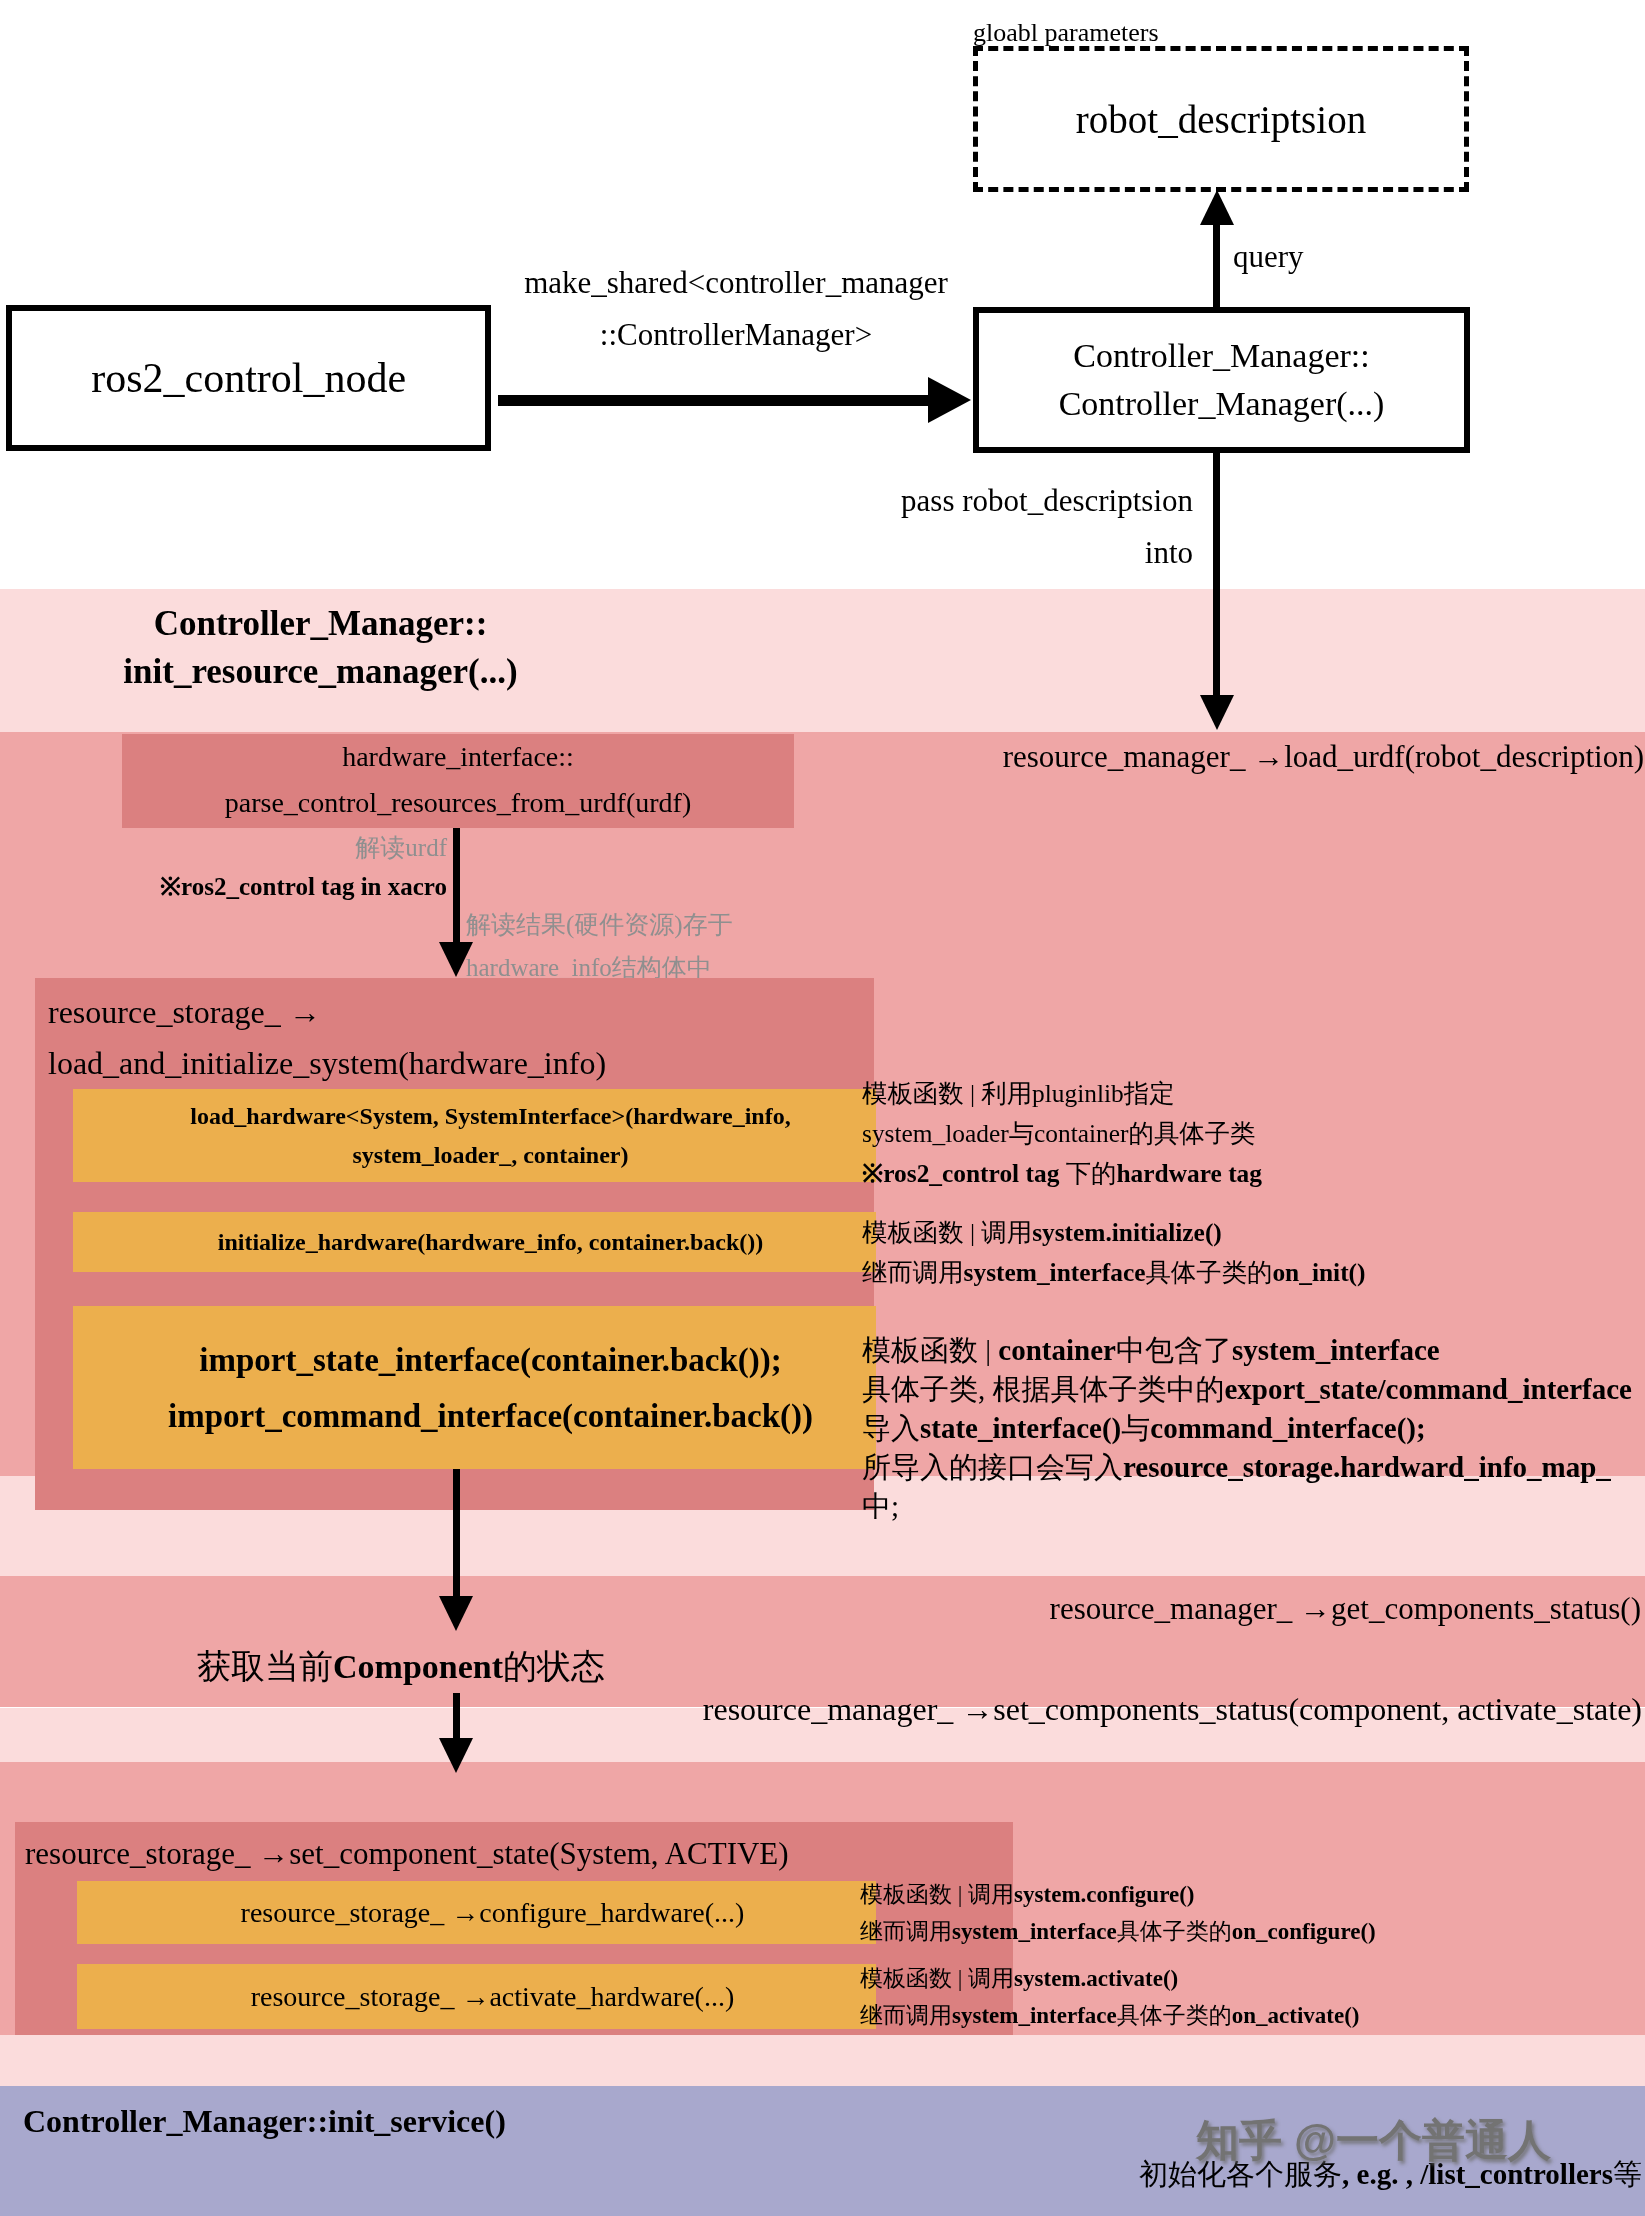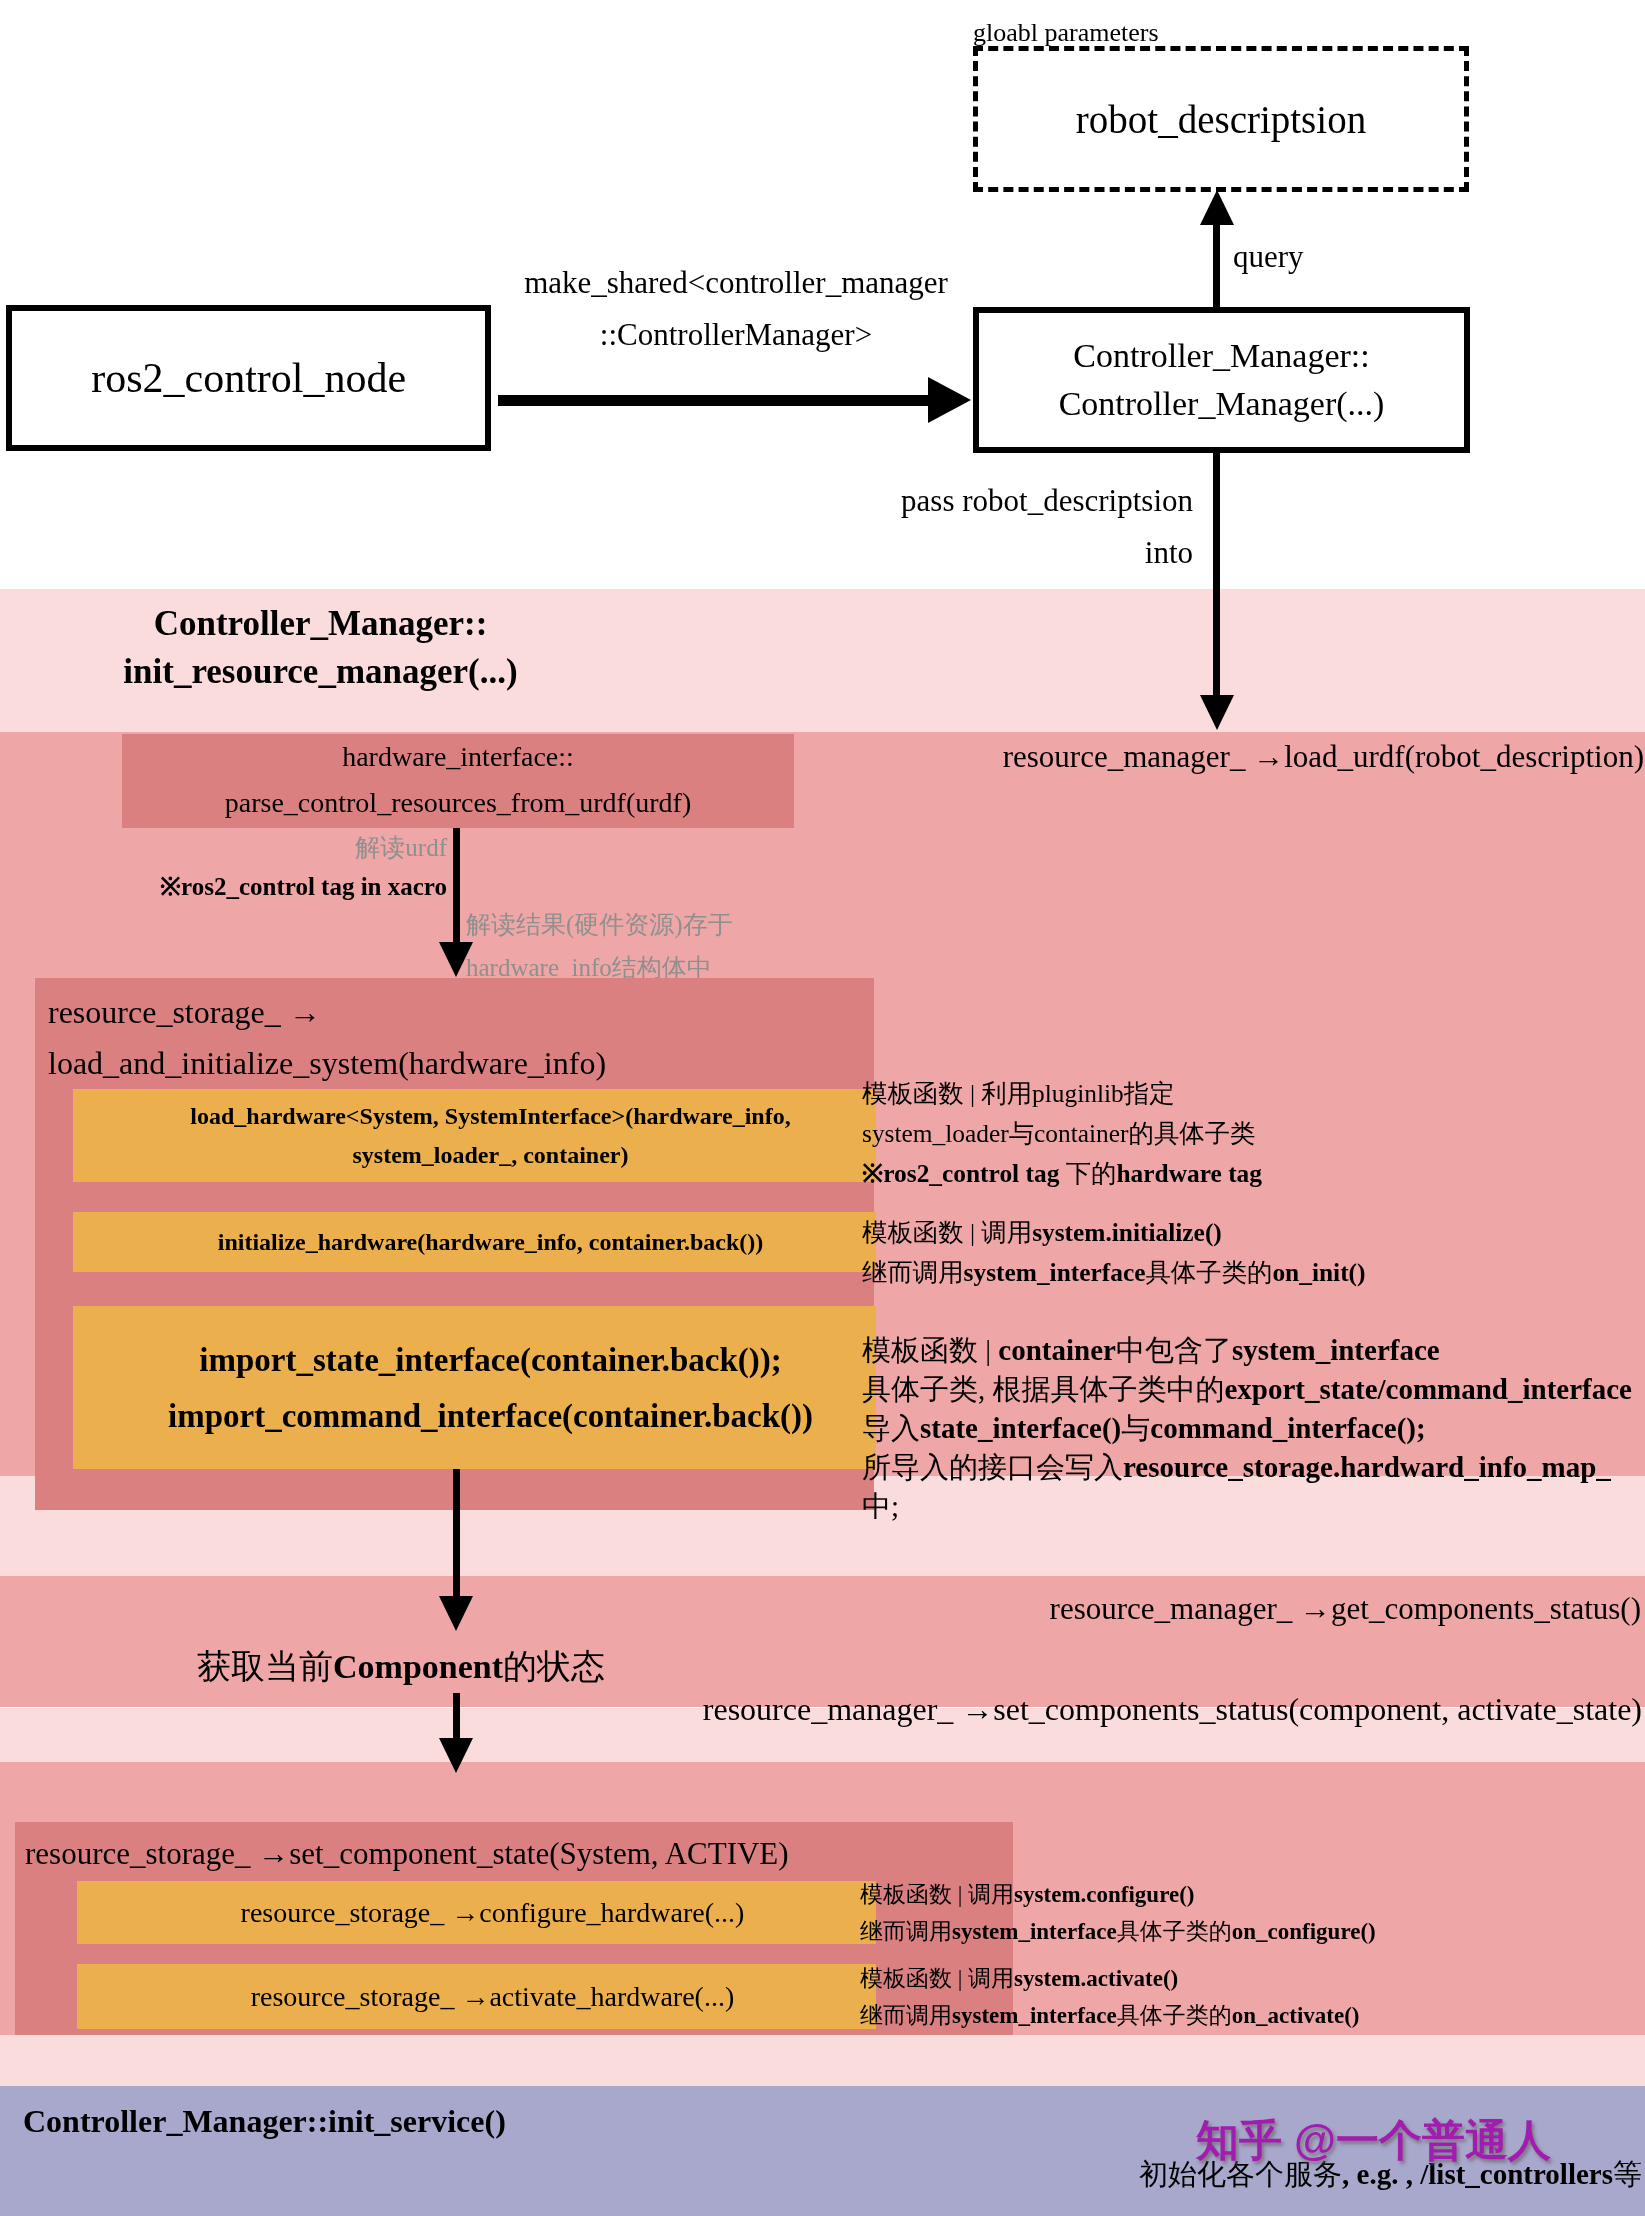--- a/index.html
+++ b/index.html
@@ -30,21 +30,21 @@
   .tri-right{position:absolute;width:0;height:0;border-left:43px solid #000;border-top:23px solid transparent;border-bottom:23px solid transparent;}
   .tri-up{position:absolute;width:0;height:0;border-bottom:35px solid #000;border-left:17.7px solid transparent;border-right:17.7px solid transparent;}
   .tri-down{position:absolute;width:0;height:0;border-top:35px solid #000;border-left:17.7px solid transparent;border-right:17.7px solid transparent;}
   .gray{color:#8f8f8f;}
   .bold{font-weight:bold;}
   .right{text-align:right;}
   .center{text-align:center;}
   .rl{display:block;}
   .rl .bseg{font-weight:bold;}
   .watermark{
-    font-family:"Liberation Sans","DejaVu Sans",sans-serif;font-weight:bold;color:#a21caf;
+    font-family:"Liberation Sans","DejaVu Sans",sans-serif;font-weight:bold;color:#737373;
     text-shadow:2.3px 3.1px 3.9px rgba(110,110,110,.85);white-space:nowrap;
   }
 </style>
 </head>
 <body>
 
 <div class="canvas">
 
   <div class="band light" style="top:589px;height:143px;"></div>
   <div class="band medium" style="top:732px;height:744px;"></div>

